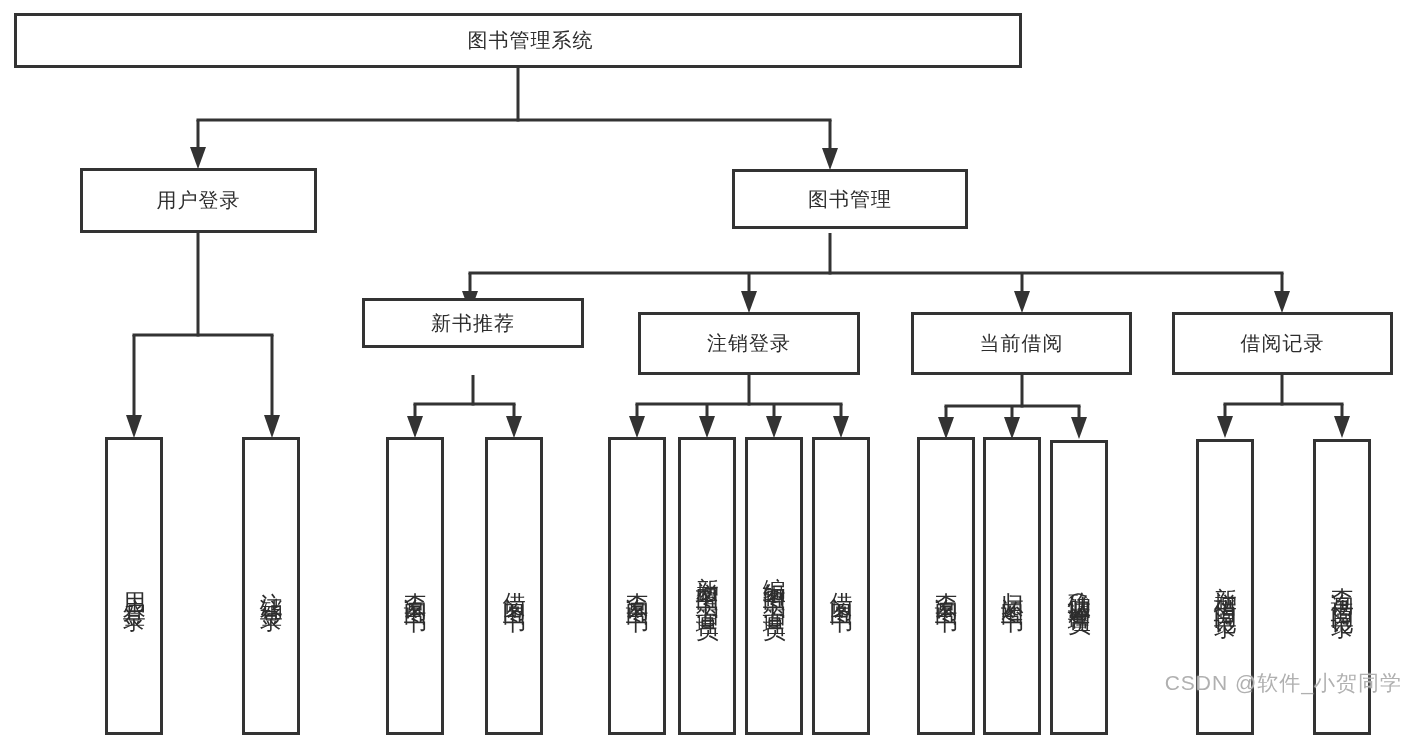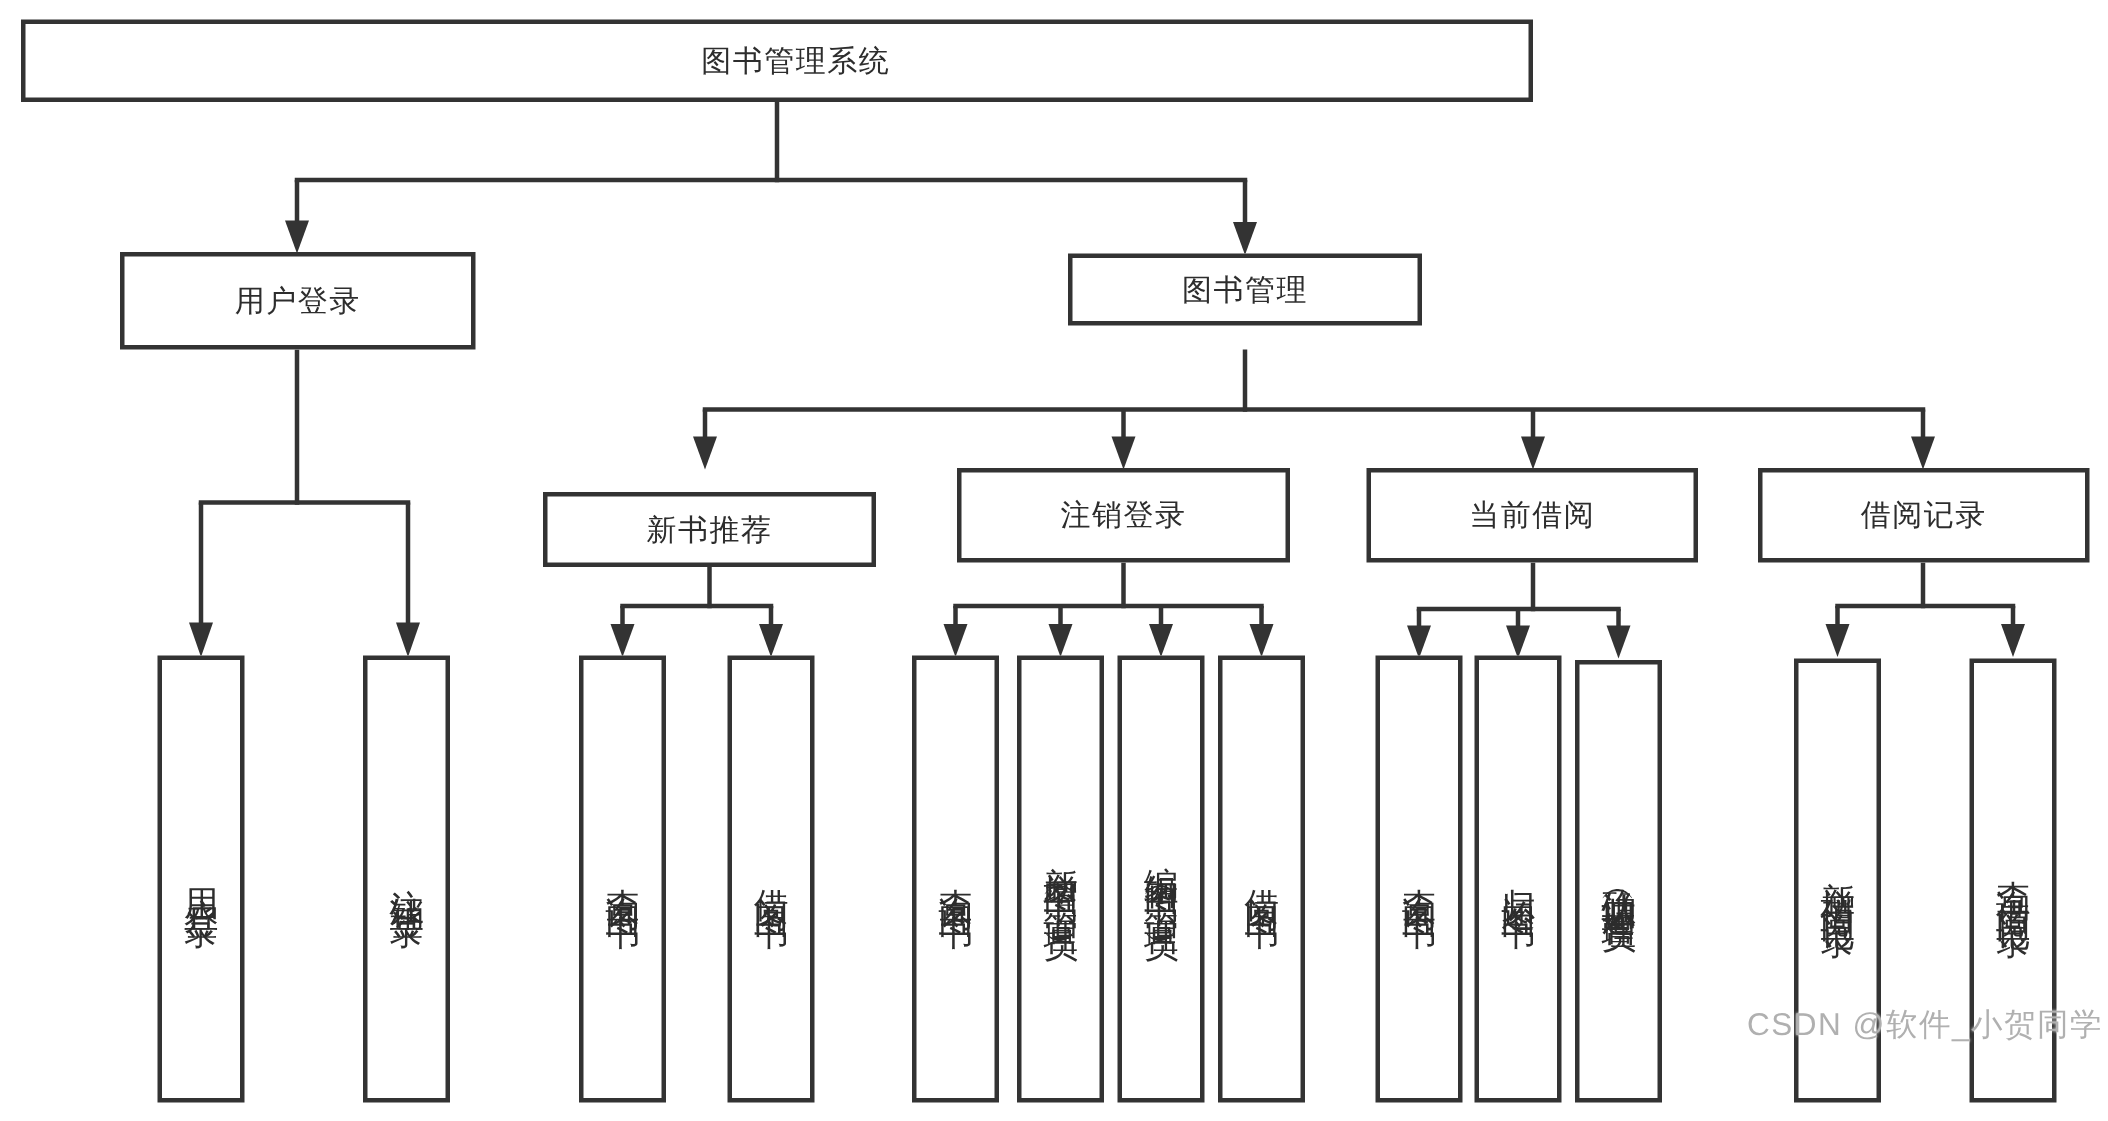--- a/index.html
+++ b/index.html
@@ -115,25 +115,25 @@
     <polygon class="ar" points="1334,416 1350,416 1342,438"></polygon>
   </svg>
 
   <div class="node hnode" style="left:14px;top:13px;width:1008px;height:55px;padding-left:25px;">
     <span>图书管理系统</span>
   </div>
 
   <div class="node hnode" style="left:80px;top:168px;width:237px;height:65px;">
     <span>用户登录</span>
   </div>
-  <div class="node hnode" style="left:712px;top:169px;width:236px;height:48px;text-align:right;">
+  <div class="node hnode" style="left:732px;top:169px;width:236px;height:60px;text-align:right;">
     <span>图书管理</span>
   </div>
 
-  <div class="node hnode" style="left:362px;top:328px;width:222px;height:50px;">
+  <div class="node hnode" style="left:362px;top:298px;width:222px;height:50px;">
     <span>新书推荐</span>
   </div>
   <div class="node hnode" style="left:638px;top:312px;width:222px;height:63px;">
     <span>注销登录</span>
   </div>
   <div class="node hnode" style="left:911px;top:312px;width:221px;height:63px;">
     <span>当前借阅</span>
   </div>
   <div class="node hnode" style="left:1172px;top:312px;width:221px;height:63px;">
     <span>借阅记录</span>

